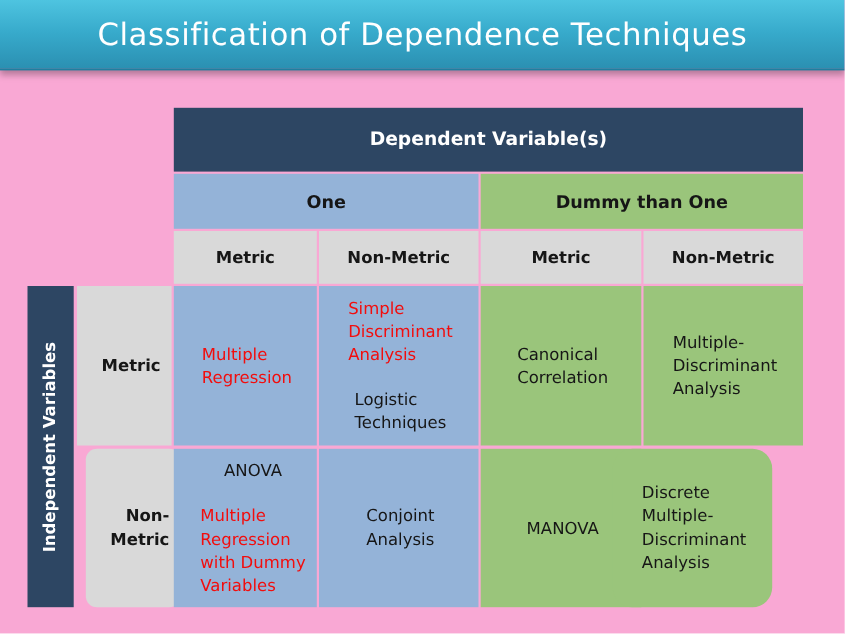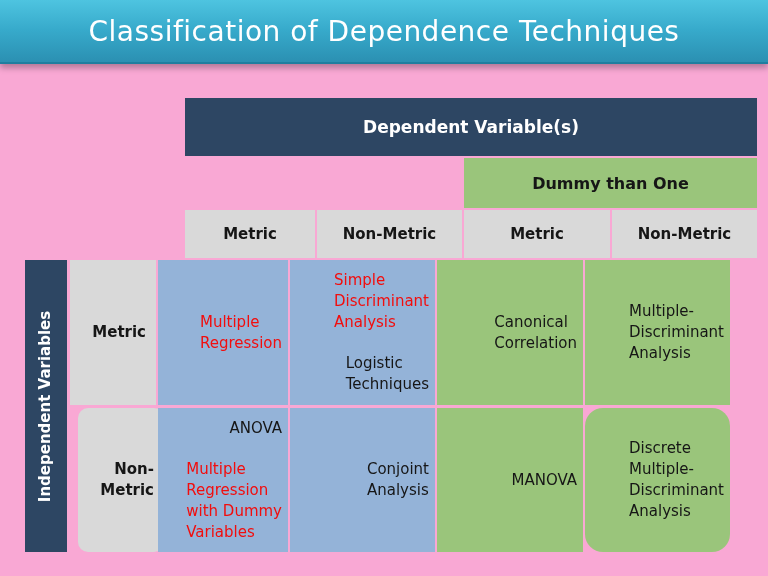--- a/index.html
+++ b/index.html
@@ -14,34 +14,34 @@
     border-bottom:2px solid #1f7e9f;
     box-shadow:0 4px 6px rgba(0,0,0,0.28);
     display:flex;align-items:center;justify-content:center;
   }
   .titlebar h1{
     margin:0;font-size:28px;font-weight:400;color:#ffffff;letter-spacing:0.5px;
   }
   
   .cell{
     position:absolute;box-sizing:border-box;
-    display:flex;flex-direction:column;justify-content:center;align-items:flex-end;
+    display:flex;flex-direction:column;justify-content:center;align-items:center;
     padding:4px 6px 4px 9px;
     font-size:15px;line-height:21px;color:#161616;
     white-space:pre-line;
   }
   .cell .part{margin:0;}
   .cell .part + .part{margin-top:20px;}
   .navy{background:#2d4663;color:#ffffff;}
   .blue{background:#94b3d8;}
   .green{background:#9ac57b;}
   .gray{background:#d9d9d9;}
   .red{color:#f20d0d;}
   .black{color:#161616;}
-  .center{align-items:center;text-align:center;padding:20px;margin-left:27px;}
+  .center{align-items:center;text-align:center;padding:20px;}
   .right{align-items:flex-end;text-align:right;padding-right:10px;}
   .bold{font-weight:700;}
   
   .hdr-dep   {left:158px;top:98px;width:572px;height:58px;font-size:17px;}
   .grp-one   {left:158px;top:158px;width:277px;height:50px;font-size:16px;}
   .grp-more  {left:437px;top:158px;width:293px;height:50px;font-size:16px;}
   .colhdr1{left:158px;top:210px;width:130px;height:48px;}
   .colhdr2{left:290px;top:210px;width:145px;height:48px;}
   .colhdr3{left:437px;top:210px;width:146px;height:48px;}
   .colhdr4{left:585px;top:210px;width:145px;height:48px;}
@@ -51,35 +51,38 @@
   .rowhdr1{left:70px;top:260px;width:86px;height:145px;}
   .rowhdr2{left:78px;top:408px;width:86px;height:144px;border-radius:10px;}
   
   .c11{left:158px;top:260px;width:130px;height:145px;}
   .c12{left:290px;top:260px;width:145px;height:145px;}
   .c13{left:437px;top:260px;width:146px;height:145px;}
   .c14{left:585px;top:260px;width:145px;height:145px;}
   .c21{left:158px;top:408px;width:130px;height:144px;padding-left:20px;}
   .c22{left:290px;top:408px;width:145px;height:144px;}
   .c23{left:437px;top:408px;width:146px;height:144px;}
-  .c24{left:585px;top:408px;width:145px;height:144px;border-radius:18px;}
+  .c24{left:557px;top:408px;width:145px;height:144px;border-radius:18px;}
 </style>
 </head>
 <body>
 
 <div class="slide">
 
   <header class="titlebar">
     <h1>Classification of Dependence Techniques</h1>
   </header>
 
   <div class="cell navy center bold hdr-dep">
     <span>Dependent Variable(s)</span>
   </div>
 
+  <div class="cell blue center bold grp-one">
+    <span>One</span>
+  </div>
   <div class="cell green center bold grp-more">
     <span>Dummy than One</span>
   </div>
 
   <div class="cell gray center bold colhdr1">
     <span>Metric</span>
   </div>
   <div class="cell gray center bold colhdr2">
     <span>Non-Metric</span>
   </div>

